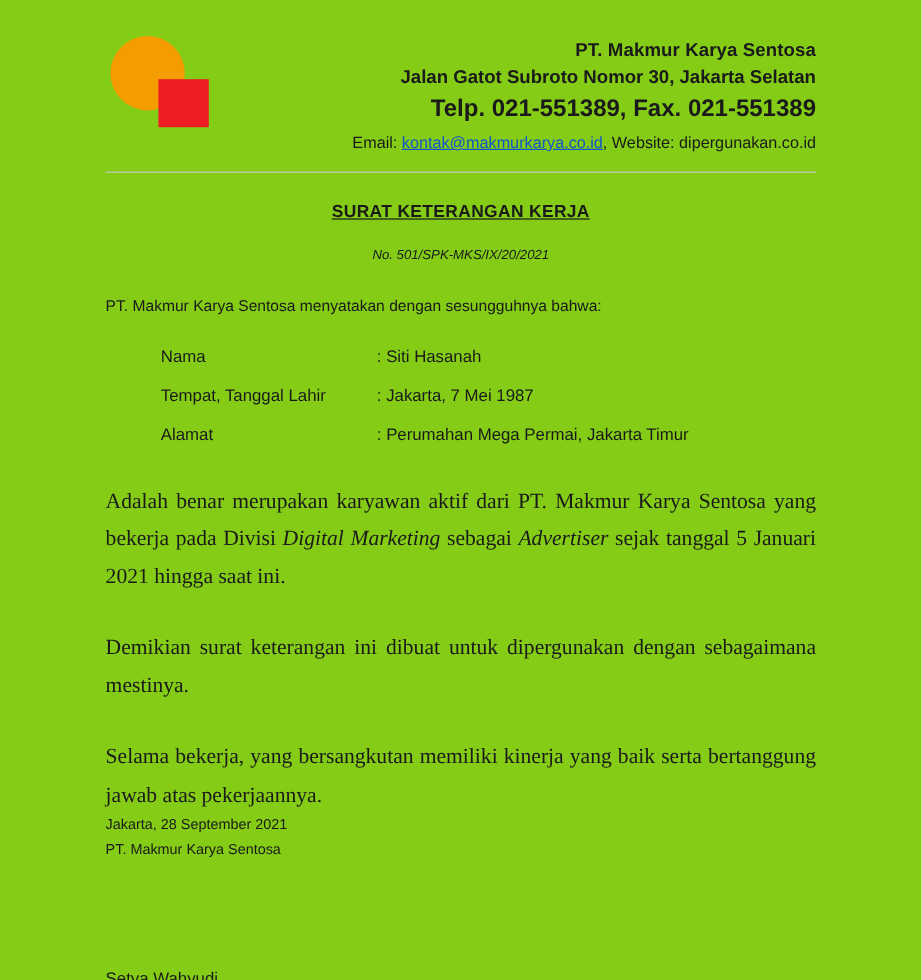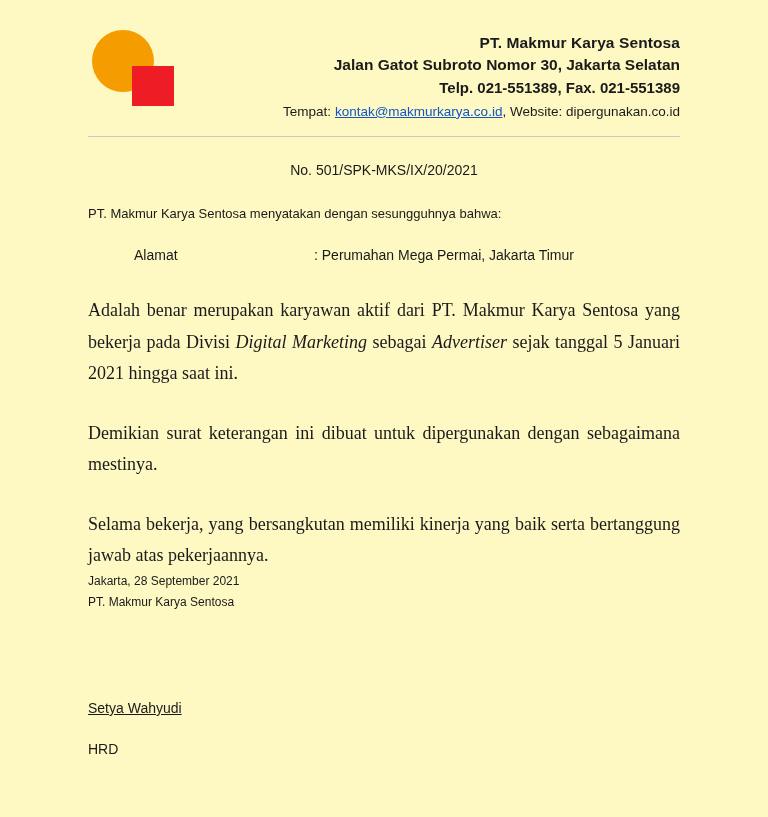--- a/index.html
+++ b/index.html
@@ -11,21 +11,21 @@
     width: 768px;
     height: 817px;
     font-family: "Liberation Sans", sans-serif;
     color: #1a1a1a;
     overflow: hidden;
   }
   .page {
     position: relative;
     width: 768px;
     height: 817px;
-    background: #fef9c3;
+    background: #84cc16;
     box-sizing: border-box;
     padding: 24px 88px 0 88px;
   }
 
   
   .letterhead {
     display: flex;
     align-items: flex-start;
     justify-content: space-between;
     padding-top: 4px;
@@ -64,21 +64,21 @@
     font-weight: bold;
     letter-spacing: 0.1px;
     line-height: 1.45;
   }
   .company-address {
     font-size: 15.5px;
     font-weight: bold;
     line-height: 1.45;
   }
   .company-phone {
-    font-size: 15px;
+    font-size: 20px;
     font-weight: bold;
     line-height: 1.45;
   }
   .company-contact {
     font-size: 13.5px;
     line-height: 1.5;
     margin-top: 3px;
     color: #1a1a1a;
   }
   .company-contact a {
@@ -97,22 +97,23 @@
     text-align: center;
     margin-top: 25px;
   }
   .doc-title {
     font-size: 14.5px;
     font-weight: bold;
     text-decoration: underline;
     letter-spacing: 0.3px;
   }
   .doc-number {
-    font-size: 14px;
-    margin-top: 10px;
+    font-size: 11px;
+    margin-top: 22px;
+    font-style: italic;
   }
 
   
   .intro {
     margin-top: 26px;
     font-size: 13px;
     line-height: 1.5;
   }
 
   .fields {
@@ -172,33 +173,42 @@
 
   <div class="letterhead">
     <div class="logo">
       <div class="circle"></div>
       <div class="square"></div>
     </div>
     <div class="company-block">
       <div class="company-name">PT. Makmur Karya Sentosa</div>
       <div class="company-address">Jalan Gatot Subroto Nomor 30, Jakarta Selatan</div>
       <div class="company-phone">Telp. 021-551389, Fax. 021-551389</div>
-      <div class="company-contact"><span>Tempat: </span><a href="#">kontak@makmurkarya.co.id</a><span>, Website: dipergunakan.co.id</span></div>
+      <div class="company-contact"><span>Email: </span><a href="#">kontak@makmurkarya.co.id</a><span>, Website: dipergunakan.co.id</span></div>
     </div>
   </div>
 
   <hr class="divider">
 
   <div class="title-block">
+    <div class="doc-title">SURAT KETERANGAN KERJA</div>
     <div class="doc-number">No. 501/SPK-MKS/IX/20/2021</div>
   </div>
 
   <div class="intro">PT. Makmur Karya Sentosa menyatakan dengan sesungguhnya bahwa:</div>
 
   <div class="fields">
+    <div class="field-row">
+      <div class="field-label">Nama</div>
+      <div class="field-value">: Siti Hasanah</div>
+    </div>
+    <div class="field-row">
+      <div class="field-label">Tempat, Tanggal Lahir</div>
+      <div class="field-value">: Jakarta, 7 Mei 1987</div>
+    </div>
     <div class="field-row">
       <div class="field-label">Alamat</div>
       <div class="field-value">: Perumahan Mega Permai, Jakarta Timur</div>
     </div>
   </div>
 
   <div class="para"><span>Adalah benar merupakan karyawan aktif dari PT. Makmur Karya Sentosa yang bekerja pada Divisi </span><em>Digital Marketing</em><span> sebagai </span><em>Advertiser</em><span> sejak tanggal 5 Januari 2021 hingga saat ini.</span></div>
 
   <div class="para">Demikian surat keterangan ini dibuat untuk dipergunakan dengan sebagaimana mestinya.</div>
 

